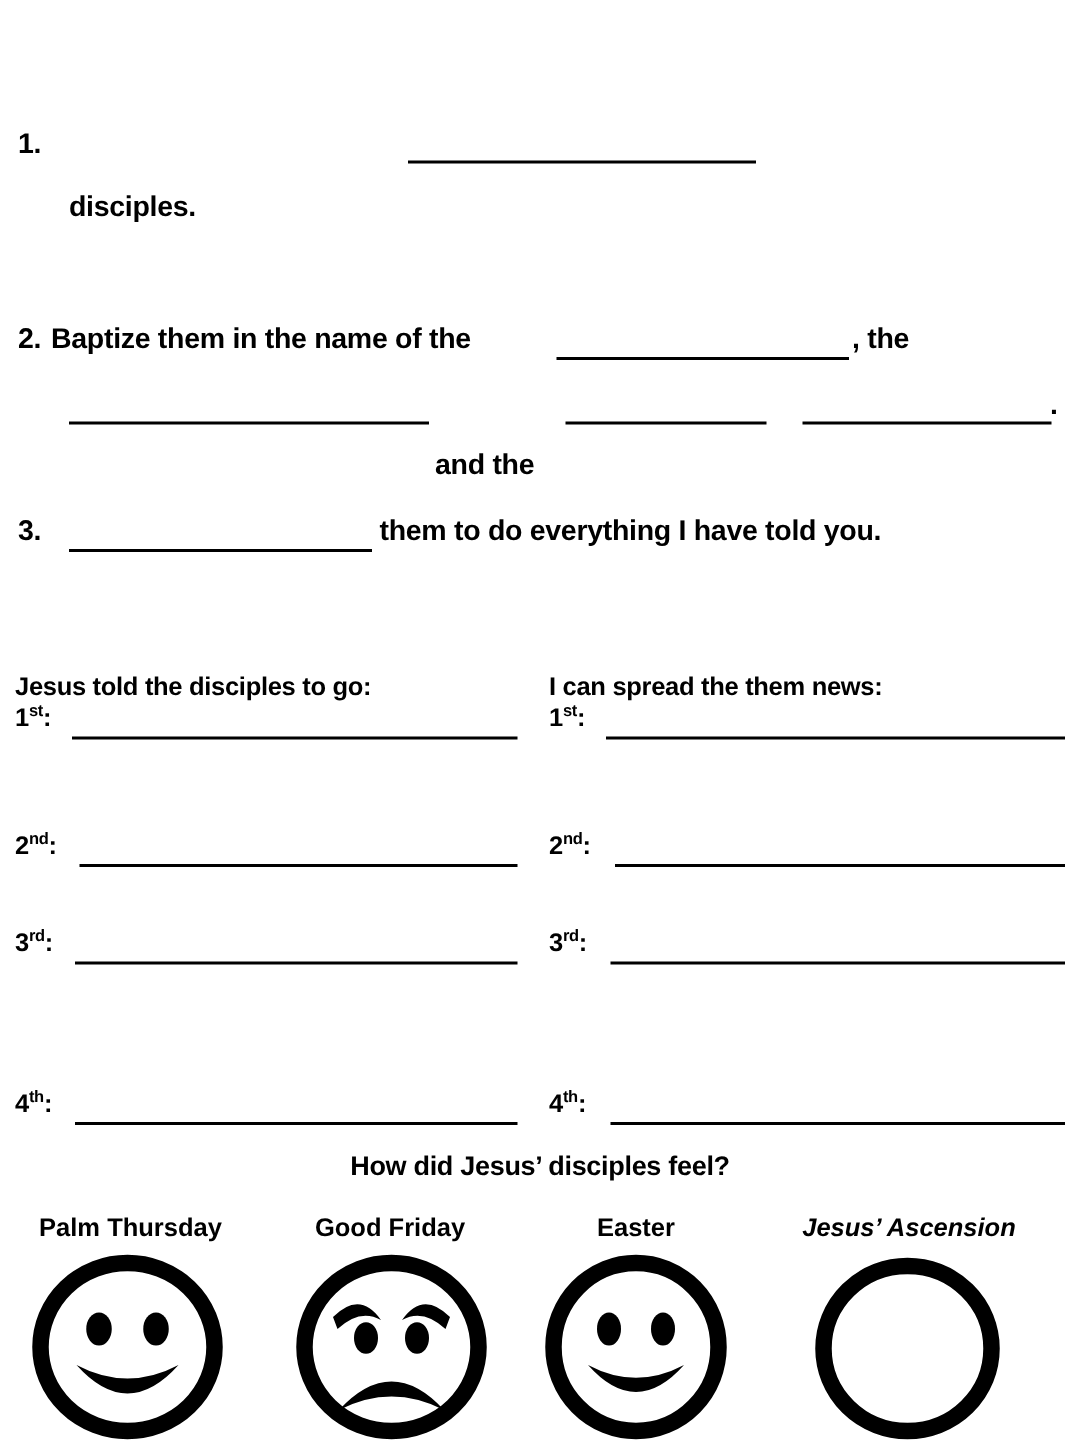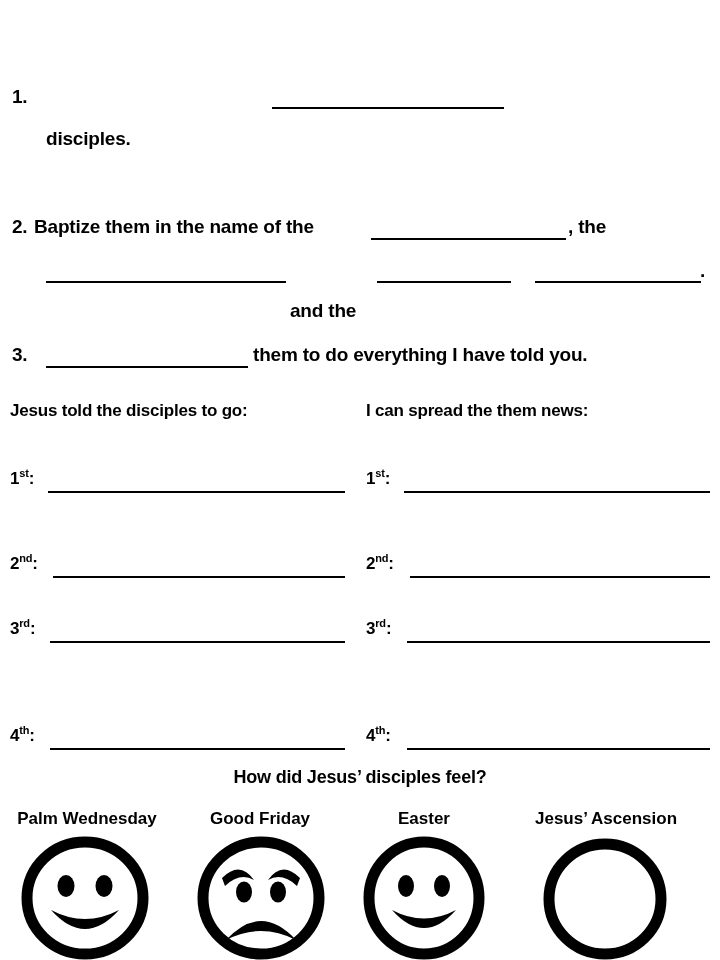--- a/index.html
+++ b/index.html
@@ -47,20 +47,21 @@
   
   .blank {
     position: absolute;
     border-bottom: 2.5px solid #000;
     height: 0;
   }
 
   
   .colhead {
     font-size: 17px;
+    margin-top: 47px;
   }
 
   .ord {
     font-size: 17px;
     font-weight: bold;
   }
   .ord sup {
     font-size: 11px;
     font-weight: bold;
     vertical-align: super;
@@ -136,21 +137,21 @@
   <div class="blank" style="top:576px; left:410px; width:300px;"></div>
 
   <div class="t ord" style="top:619px; left:366px;"><span>3</span><sup>rd</sup><span>:</span></div>
   <div class="blank" style="top:641px; left:407px; width:303px;"></div>
 
   <div class="t ord" style="top:726px; left:366px;"><span>4</span><sup>th</sup><span>:</span></div>
   <div class="blank" style="top:748px; left:407px; width:303px;"></div>
 
   <div class="t feelhead">How did Jesus’ disciples feel?</div>
 
-  <div class="face-label" style="top:809px; left:4px; width:166px;">Palm Wednesday</div>
+  <div class="face-label" style="top:809px; left:4px; width:166px;">Palm Thursday</div>
   <div class="face" style="top:836px; left:18px;">
     <svg width="134" height="124" viewBox="0 0 134 124">
       <ellipse cx="67" cy="62" rx="58" ry="56" fill="none" stroke="#000" stroke-width="11"></ellipse>
       <ellipse cx="48" cy="50" rx="8.5" ry="11" fill="#000"></ellipse>
       <ellipse cx="86" cy="50" rx="8.5" ry="11" fill="#000"></ellipse>
       <path d="M 33 74 Q 67 112 101 74 Q 67 92 33 74 Z" fill="#000"></path>
     </svg>
   </div>
 
   <div class="face-label" style="top:809px; left:180px; width:160px;">Good Friday</div>
@@ -168,20 +169,20 @@
   <div class="face-label" style="top:809px; left:352px; width:144px;">Easter</div>
   <div class="face" style="top:836px; left:360px;">
     <svg width="128" height="124" viewBox="0 0 128 124">
       <ellipse cx="64" cy="62" rx="55" ry="56" fill="none" stroke="#000" stroke-width="11"></ellipse>
       <ellipse cx="46" cy="50" rx="8" ry="11" fill="#000"></ellipse>
       <ellipse cx="82" cy="50" rx="8" ry="11" fill="#000"></ellipse>
       <path d="M 32 74 Q 64 110 96 74 Q 64 91 32 74 Z" fill="#000"></path>
     </svg>
   </div>
 
-  <div class="face-label" style="top:809px; left:506px; width:200px;">Jesus’ Ascension</div>
+  <div class="face-label" style="top:809px; left:506px; width:200px;font-style:italic;">Jesus’ Ascension</div>
   <div class="face" style="top:838px; left:541px;">
     <svg width="128" height="122" viewBox="0 0 128 122">
       <ellipse cx="64" cy="61" rx="56" ry="55" fill="none" stroke="#000" stroke-width="11"></ellipse>
     </svg>
   </div>
 
 </div>
 
 </body></html>

